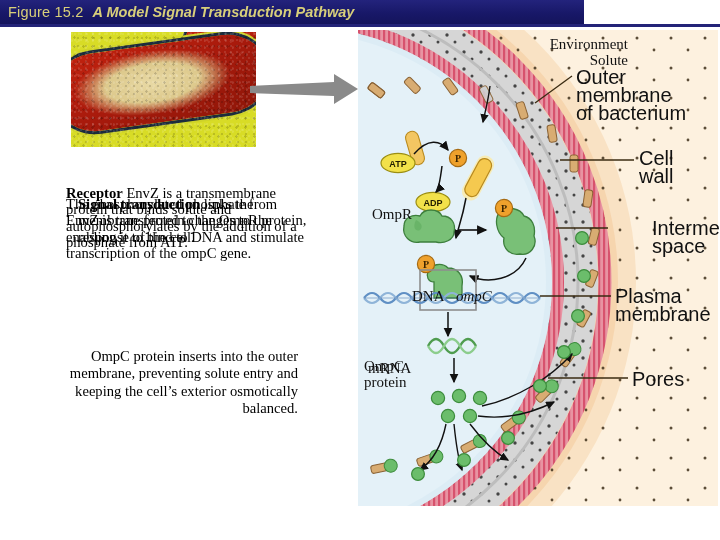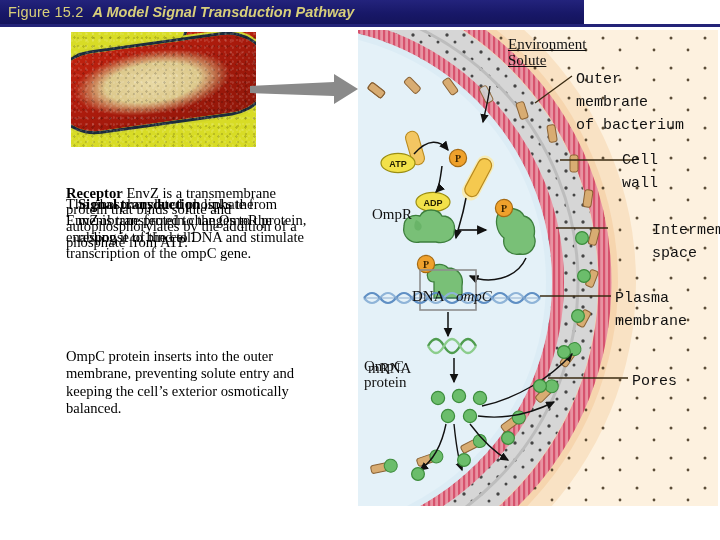--- a/index.html
+++ b/index.html
@@ -92,21 +92,21 @@
     position: absolute;
     color: #000;
     font-family: "Liberation Serif", "DejaVu Serif", serif;
     font-size: 14.6px;
     line-height: 16.4px;
   }
   .textblock b { font-weight: bold; }
   #tb-signal   { left: 78px; top: 196px; width: 236px; }
   #tb-receptor { left: 66px; top: 185px; width: 244px; }
   #tb-phos     { left: 66px; top: 196px; width: 244px; }
-  #tb-ompc     { left: 66px; top: 348px; width: 232px; line-height: 17.4px; }
+  #tb-ompc     { left: 66px; top: 348px; width: 232px; line-height: 17.4px; text-align: right; }
 
   
   #diagram {
     position: absolute;
     left: 358px; top: 30px;
     width: 360px; height: 476px;
     background: #fdf1df;
     overflow: hidden;
   }
   #diagram svg { display: block; }
@@ -114,38 +114,38 @@
     position: absolute;
     font-family: "Liberation Serif", "DejaVu Serif", serif;
     font-size: 15px;
     line-height: 16px;
     color: #111;
     white-space: pre-line;
   }
   .dlabel.ital { font-style: italic; }
 
   
-  #lab-environment { left: 150px; top: 6px; text-align: left; width: 120px; text-decoration: underline; }
+  #lab-environment { left: 150px; top: 6px; text-align: right; width: 120px; }
   #lab-ompr  { left: 0px;   top: 176px; margin-left: 14px; }
   #lab-dna   { left: 10px;  top: 258px; margin-left: 44px; }
   #lab-ompc-gene { left: 98px; top: 258px; }
   #lab-mrna  { left: 10px;  top: 298px; margin-top: 32px; }
   #lab-ompcprot { left: 6px; top: 328px; width: 76px; }
 
   
   .olabel {
     position: absolute;
-    font-family: Liberation Mono, monospace;
-    font-size: 15px;
-    line-height: 23px;
+    font-family: Liberation Sans, sans-serif;
+    font-size: 20px;
+    line-height: 18px;
     color: #111;
     white-space: pre-line;
   }
   #lab-outer { left: 576px; top: 68px; }
-  #lab-wall  { left: 622px; top: 149px; }
+  #lab-wall  { left: 639px; top: 149px; }
   #lab-inter { left: 612px; top: 219px; margin-left: 40px; }
   #lab-plasma{ left: 615px; top: 287px; }
   #lab-pores { left: 632px; top: 370px; }
 </style>
 </head>
 <body>
 
 <div id="title-bar">
   <span class="fig-num">Figure 15.2</span><span class="fig-title">A Model Signal Transduction Pathway</span>
 </div>

